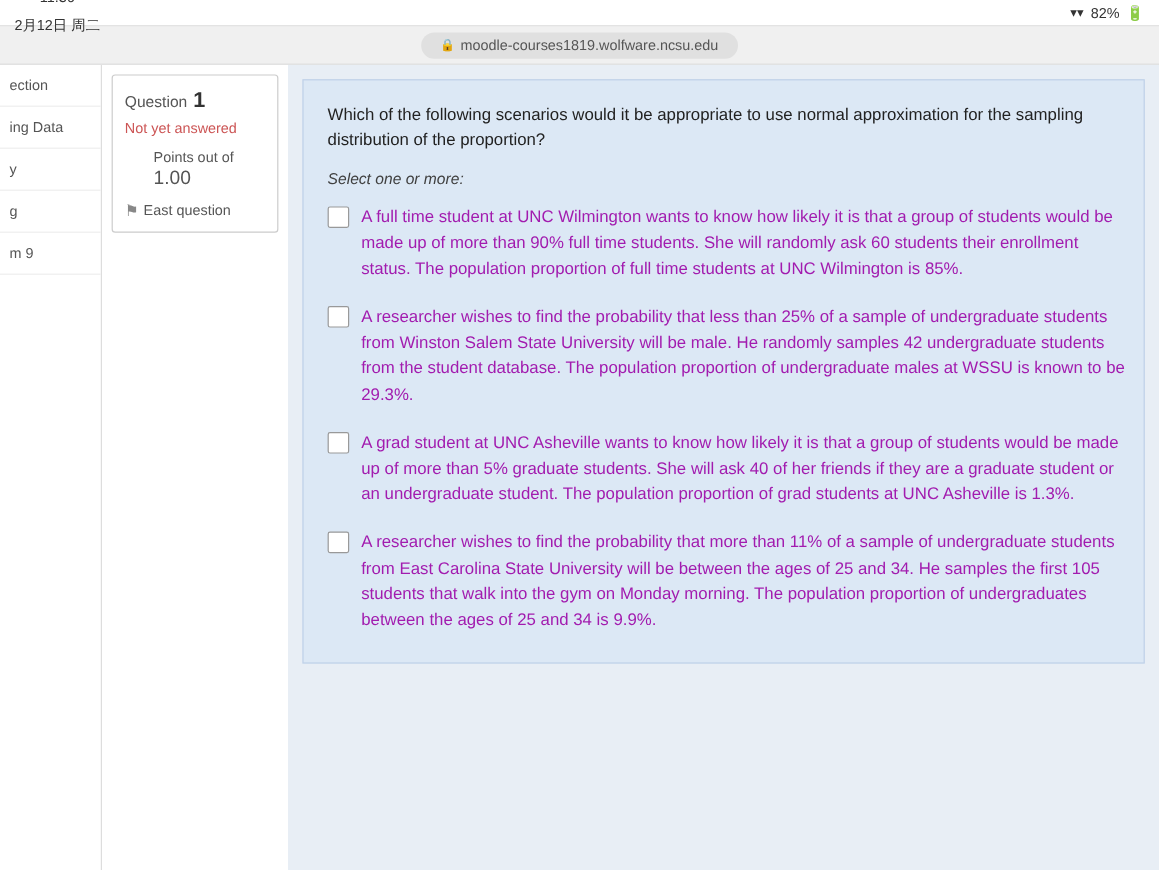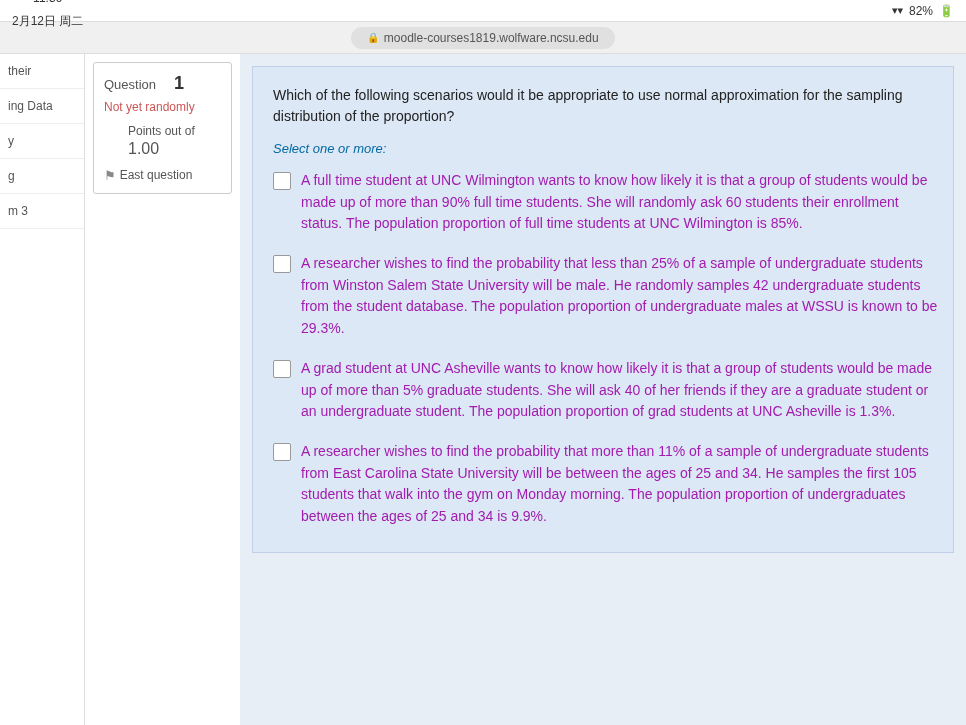--- a/index.html
+++ b/index.html
@@ -73,21 +73,21 @@
       background: #fff;
       border: 1px solid #ccc;
       border-radius: 3px;
       padding: 10px 10px;
       margin-bottom: 8px;
     }
 
     .question-number-row {
       display: flex;
       align-items: baseline;
-      gap: 18px;
+      gap: 5px;
       margin-bottom: 6px;
     }
     .question-label {
       font-size: 13px;
       color: #555;
     }
     .question-number {
       font-size: 18px;
       font-weight: bold;
       color: #333;
@@ -137,21 +137,21 @@
 
     .question-text {
       font-size: 14px;
       color: #222;
       line-height: 1.5;
       margin-bottom: 14px;
     }
 
     .select-instruction {
       font-size: 13px;
-      color: #0369a1;
+      color: #404040;
       margin-bottom: 14px;
       font-style: italic;
     }
 
     .option-row {
       display: flex;
       align-items: flex-start;
       gap: 10px;
       margin-bottom: 18px;
     }
@@ -215,36 +215,36 @@
 <div class="url-bar">
   <div class="url-pill">
     <span class="lock-icon">🔒</span>
     <span>moodle-courses1819.wolfware.ncsu.edu</span>
   </div>
 </div>
 
 <div class="main-layout">
 
   <div class="left-edge">
-    <div class="left-edge-item">their</div>
+    <div class="left-edge-item">ection</div>
     <div class="left-edge-item">ing Data</div>
     <div class="left-edge-item">y</div>
     <div class="left-edge-item">g</div>
-    <div class="left-edge-item">m 3</div>
+    <div class="left-edge-item">m 9</div>
   </div>
 
   <div class="sidebar-col">
     <div class="question-info-box">
 
       <div class="question-number-row">
         <span class="question-label">Question</span>
         <span class="question-number">1</span>
       </div>
 
-      <div class="not-answered">Not yet randomly</div>
+      <div class="not-answered">Not yet answered</div>
 
       <div class="points-row">
         <span class="points-label">Points out of</span>
         <br>
         <span class="points-value">1.00</span>
       </div>
 
       <div class="flag-btn">
         <span class="flag-icon">⚑</span>
         <span>East question</span>

